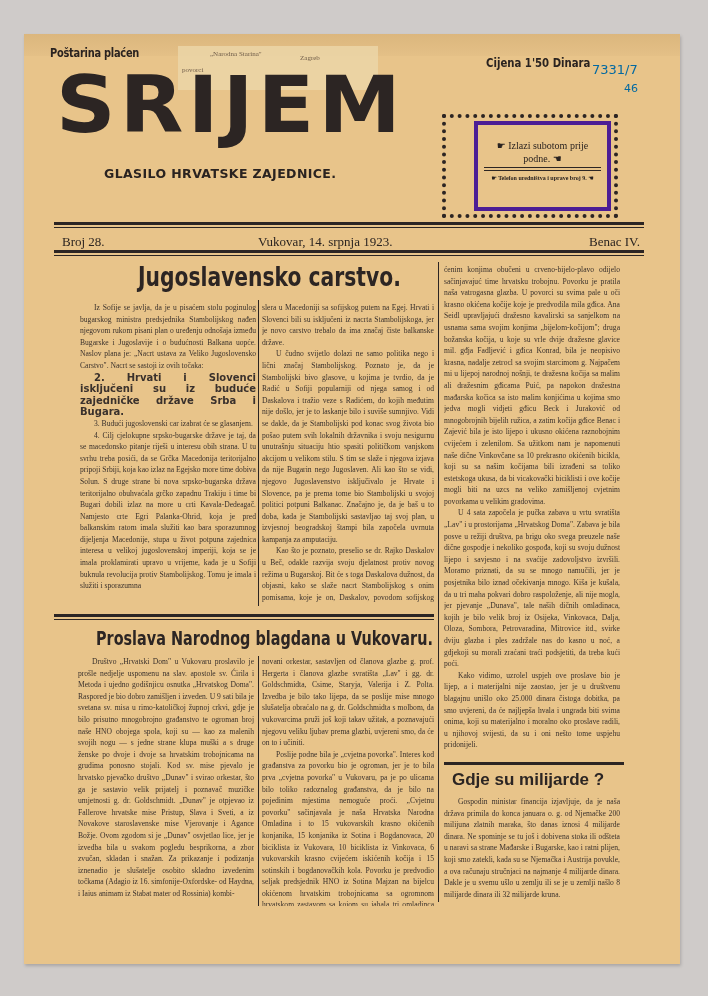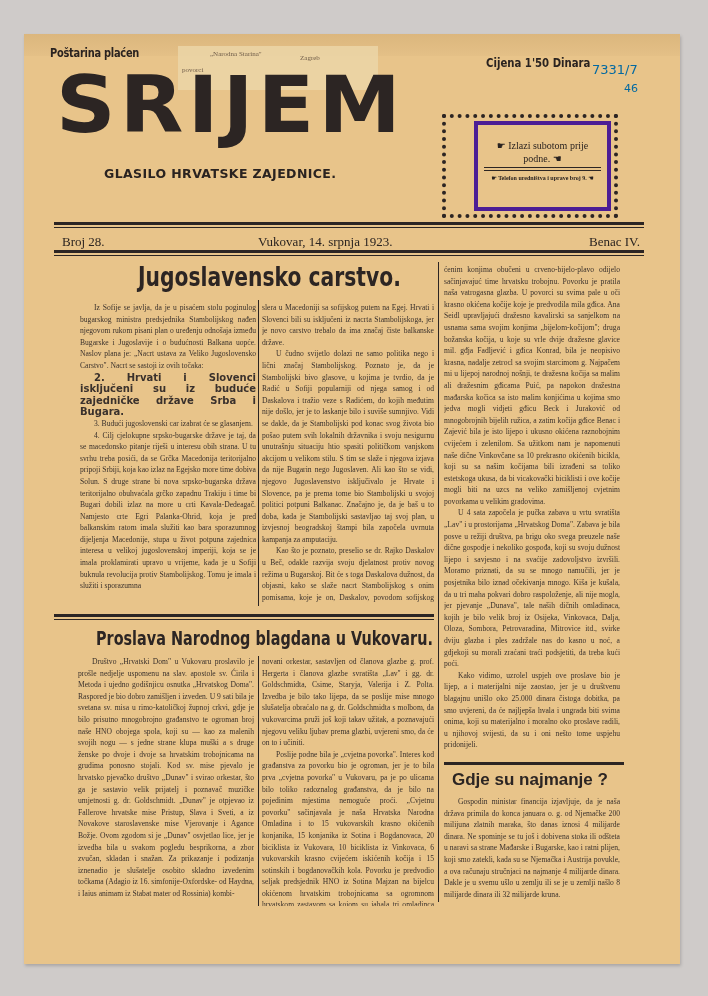--- a/index.html
+++ b/index.html
@@ -97,16 +97,16 @@
 </div>
 
 <div class="col" style="left:444px;top:264px;width:176px;height:490px;">
   <p style="text-indent:0">ćenim konjima obučeni u crveno-bijelo-plavo odijelo sačinjavajuć time hrvatsku trobojnu. Povorku je pratila naša vatrogasna glazba. U povorci su svima pale u oči krasno okićena kočije koje je predvodila mila gđica. Ana Seidl upravljajući dražesno kavalirski sa sanjelkom na usnama sama svojim konjima „bijelom-kočijom"; druga božanska kočija, u koje su vrle dvije dražesne glavice mil. gđja Fadljević i gđica Konrad, bila je neopisivo krasna, nadalje zetrocl sa svojim starcimom g. Najpačem mi u lijepoj narodnoj nošnji, te dražesna kočija sa malim ali dražesnim gđicama Puić, pa napokon dražestna mađarska kočica sa isto malim konjićima u kojima smo jedva mogli vidjeti gđicu Beck i Juraković od mnogobrojnih bijelih ružica, a zatim kočija gđice Benac i Zajević bila je isto lijepo i ukusno okićena raznobojnim cvijećem i zelenilom. Sa užitkom nam je napomenuti naše dične Vinkovčane sa 10 prekrasno okićenih bicikla, koji su sa našim kočijama bili izrađeni sa toliko estetskoga ukusa, da bi vicakovački biciklisti i ove kočije mogli biti na uzcs na veliko zamišljenoj cvjetnim povorkama u velikim gradovima.</p>
   <p>U 4 sata započela je pučka zabava u vrtu svratišta „Lav" i u prostorijama „Hrvatskog Doma". Zabava je bila posve u režiji društva, pa brigu oko svega preuzele naše dične gospodje i nekoliko gospođa, koji su svoju dužnost lijepo i savjesno i na svaćije zadovoljstvo izvršili. Moramo priznati, da su se mnogo namučili, jer je posjetnika bilo iznad očekivanja mnogo. Kiša je kušala, da u tri maha pokvari dobro raspoloženje, ali nije mogla, jer pjevanje „Dunava", tale naših dičnih omladinaca, kojih je bilo velik broj iz Osijeka, Vinkovaca, Dalja, Oloza, Sombora, Petrovaradina, Mitrovice itd., svirke dviju glazba i ples zadržale nas do kasno u noć, a gdjekoji su morali zraćani traći podsjetiti, da treba kući poći.</p>
   <p>Kako vidimo, uzrolel uspjeh ove proslave bio je lijep, a i materijalni nije zaostao, jer je u društvenu blagajnu unišlo oko 25.000 dinara čistoga dobitka, pa smo uvjereni, da će najljepša hvala i ungrada biti svima onima, koji su materijalno i moralno oko proslave radili, u njihovoj svijesti, da su i oni nešto tome uspjehu pridonijeli.</p>
 </div>
 
 <div class="rule" style="left:444px;top:762px;width:180px;"></div>
 
-<div class="headline" style="left:452px;top:770px;font-size:17px;font-family:'Liberation Sans',sans-serif;">Gdje su najmanje ?</div>
+<div class="headline" style="left:452px;top:770px;font-size:17px;font-family:'Liberation Sans',sans-serif;">Gdje su milijarde ?</div>
 <div class="col" style="left:444px;top:796px;width:176px;height:110px;">
   <p>Gospodin ministar financija izjavljuje, da je naša država primila do konca januara o. g. od Njemačke 200 milijuna zlatnih maraka, što danas iznosi 4 milijarde dinara. Ne spominje se tu još i dobivena stoka ili odšteta u naravi sa strane Mađarske i Bugarske, kao i ratni plijen, koji smo zatekli, kada su se Njemačka i Austrija povukle, a ova računaju stručnjaci na najmanje 4 milijarde dinara. Dakle je u svemu ušlo u zemlju ili se je u zemlji našlo 8 milijarde dinara ili 32 milijarde kruna.</p>
 </div>
 
 </body></html>

